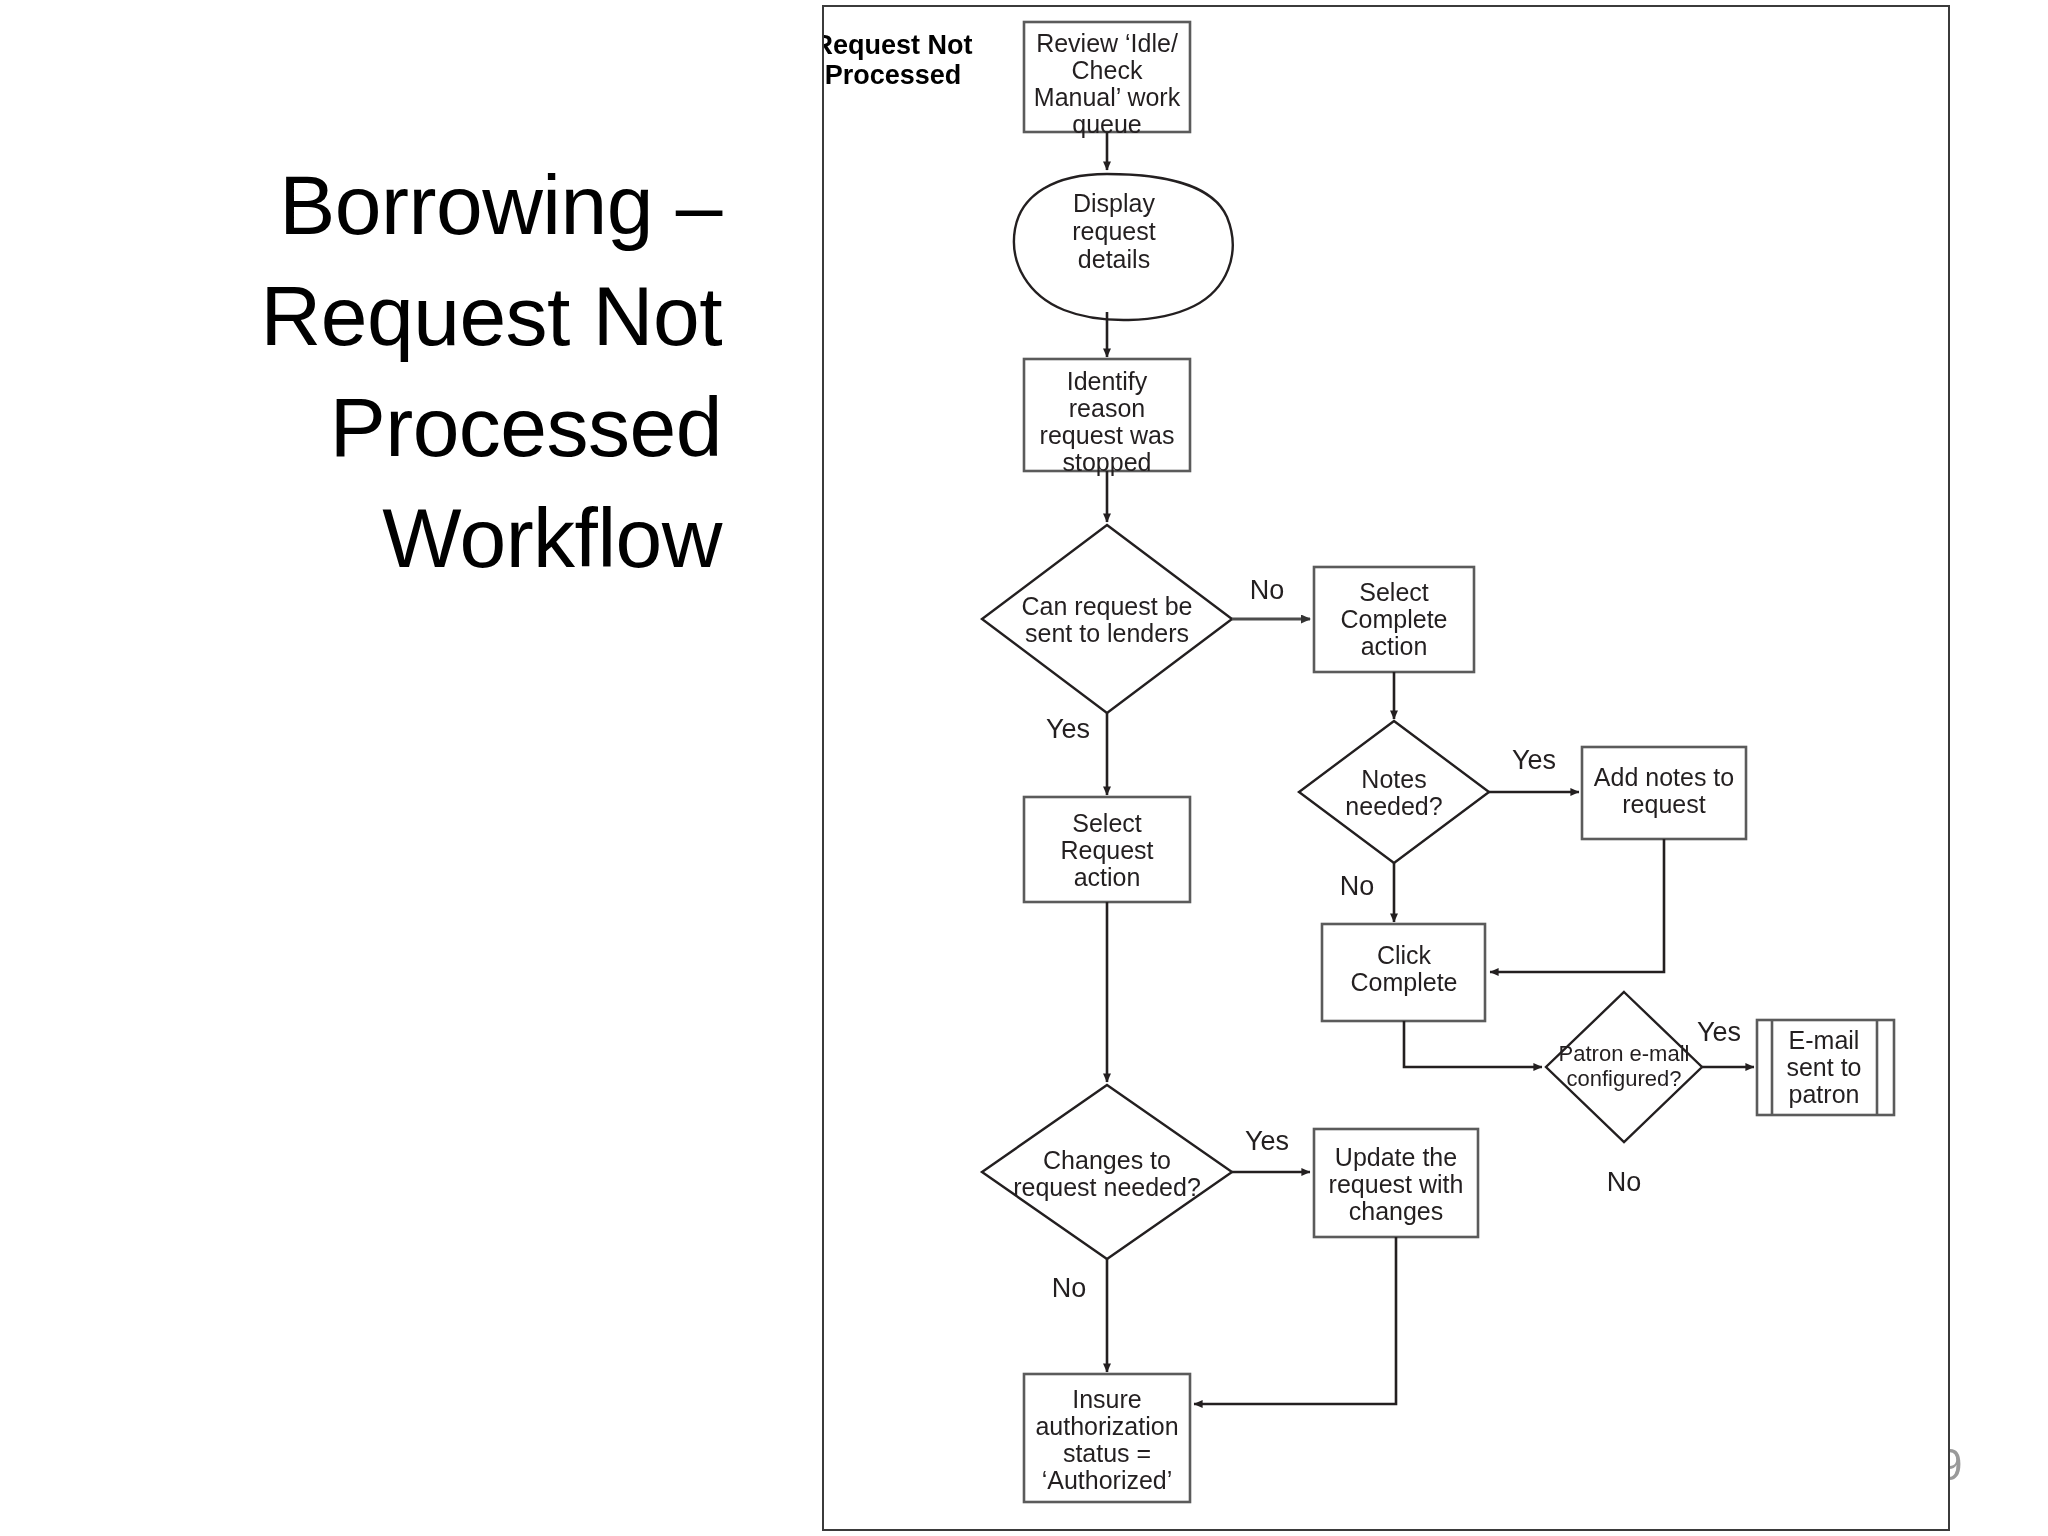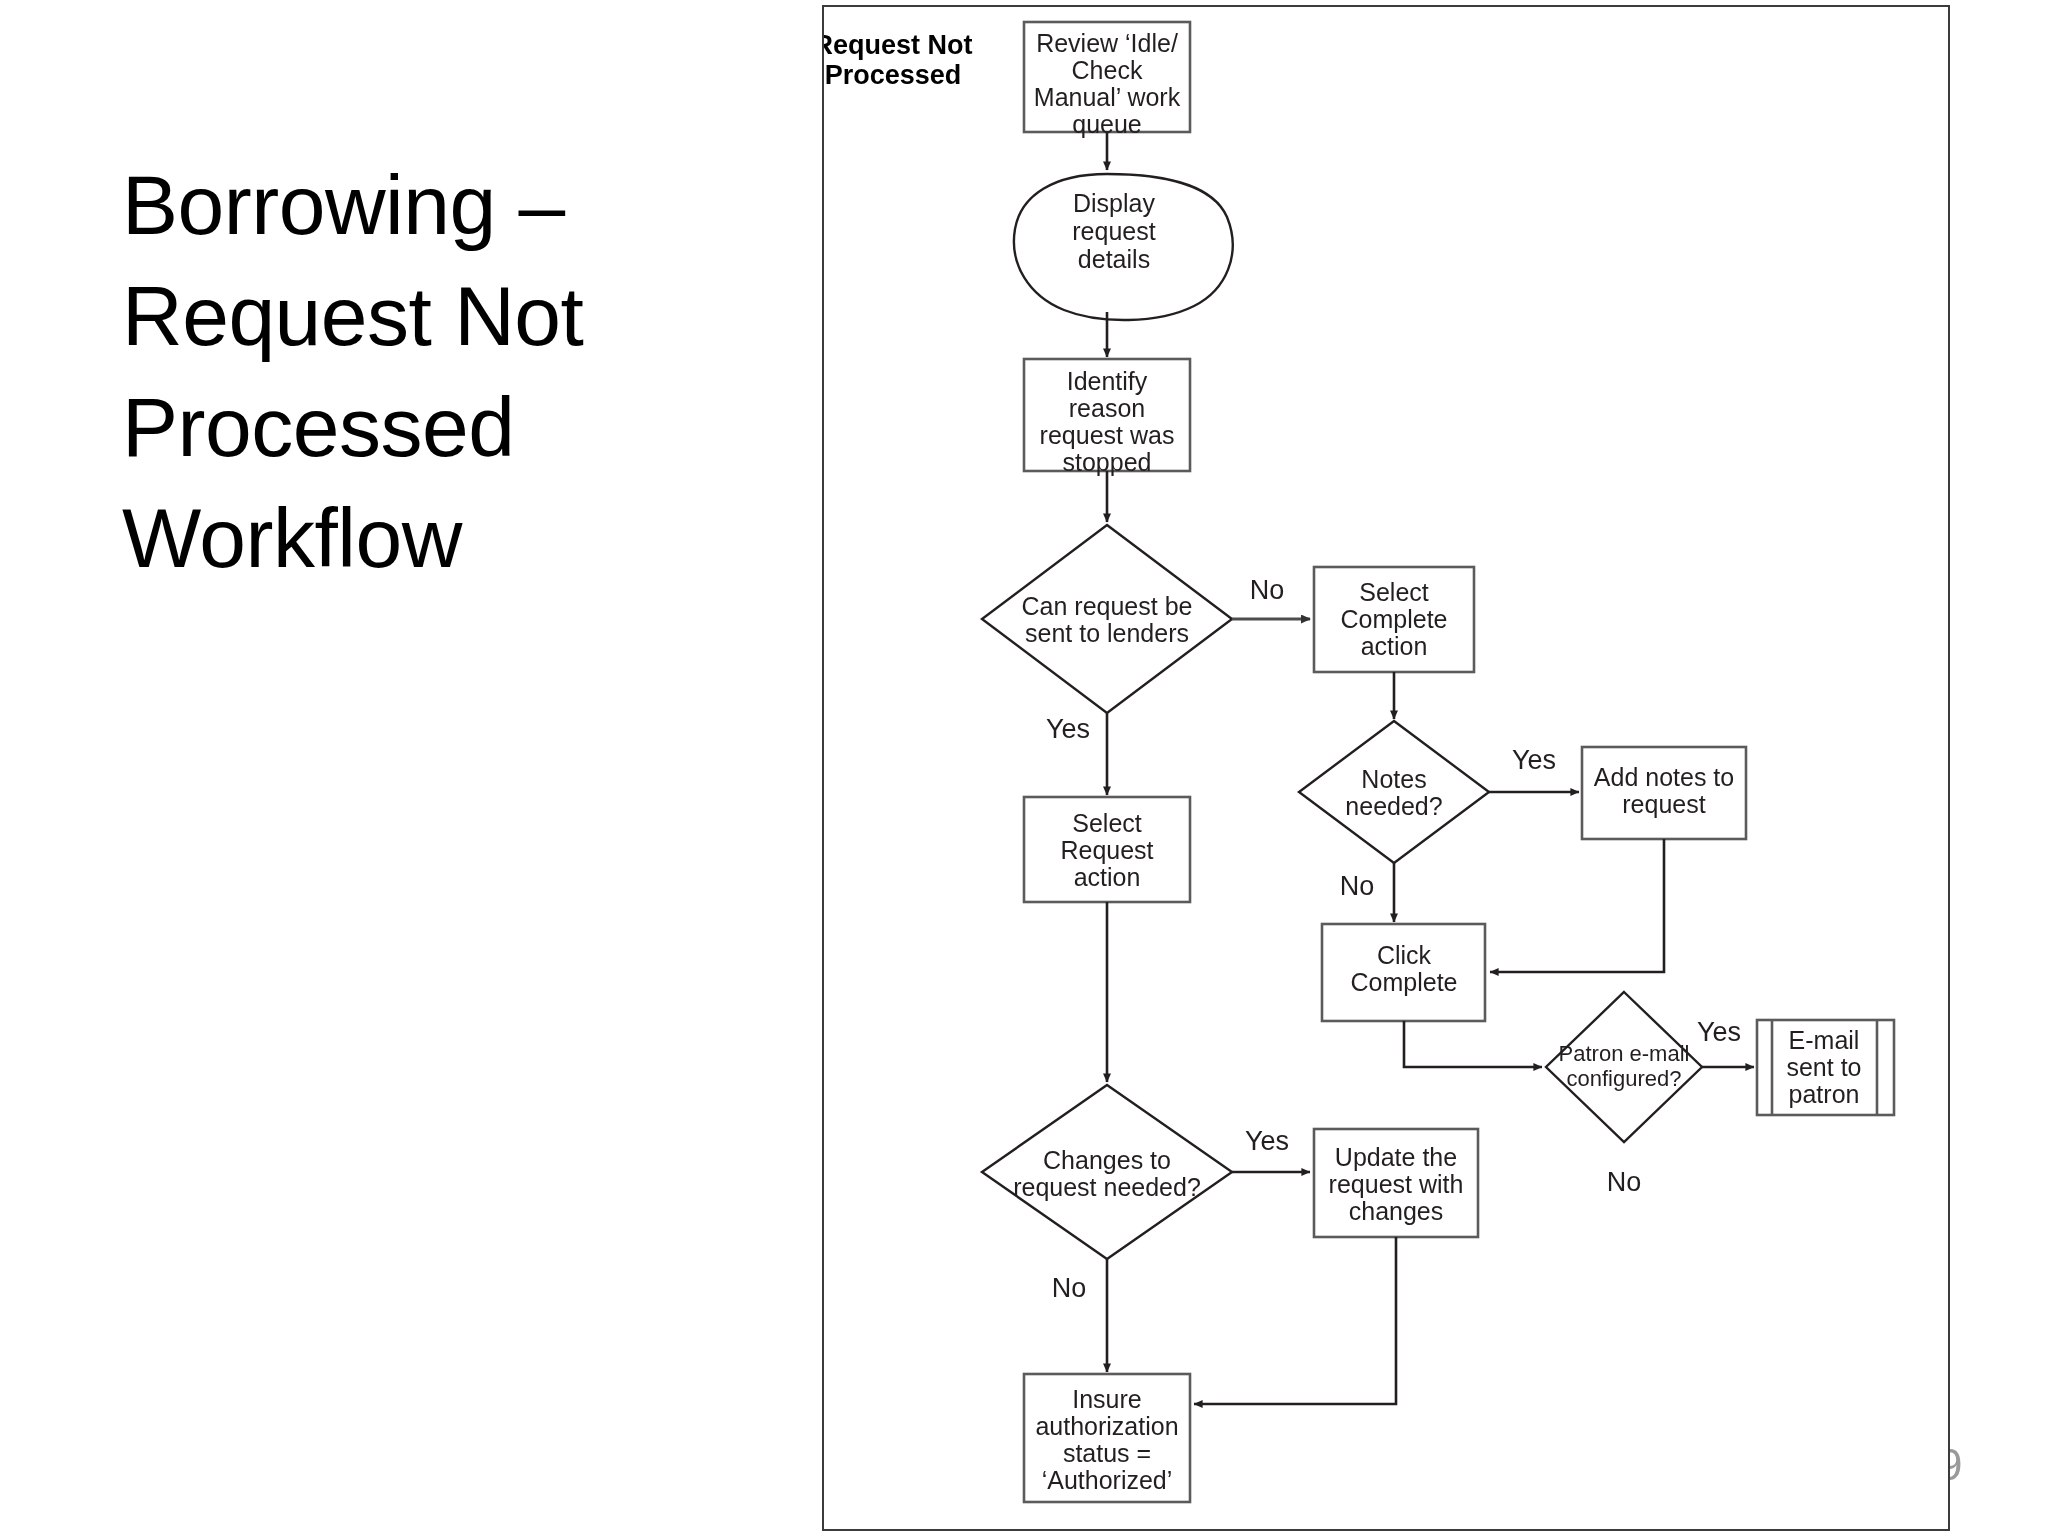--- a/index.html
+++ b/index.html
@@ -18,20 +18,21 @@
   #title{
     position:absolute;
     left:122px; top:150px;
     width:600px;
     font-size:84px;
     line-height:1.32;
     font-weight:400;
     color:#000000;
     letter-spacing:-0.5px;
     white-space:pre-line;
+    text-align:right;
   }
   
   #slide-number{
     position:absolute;
     left:1938px; top:1440px;
     font-size:44px;
     color:#9a9a9a;
     font-family:"Liberation Sans", sans-serif;
   }
   

